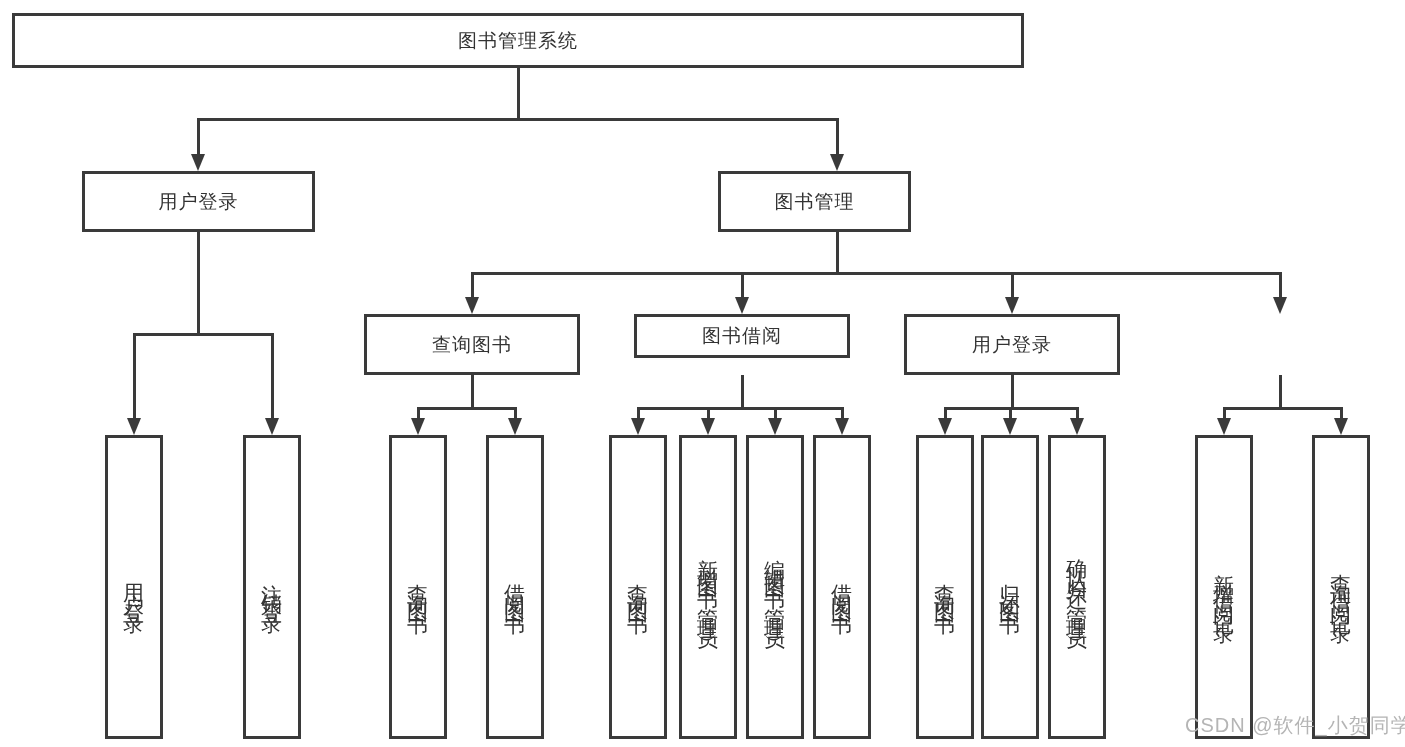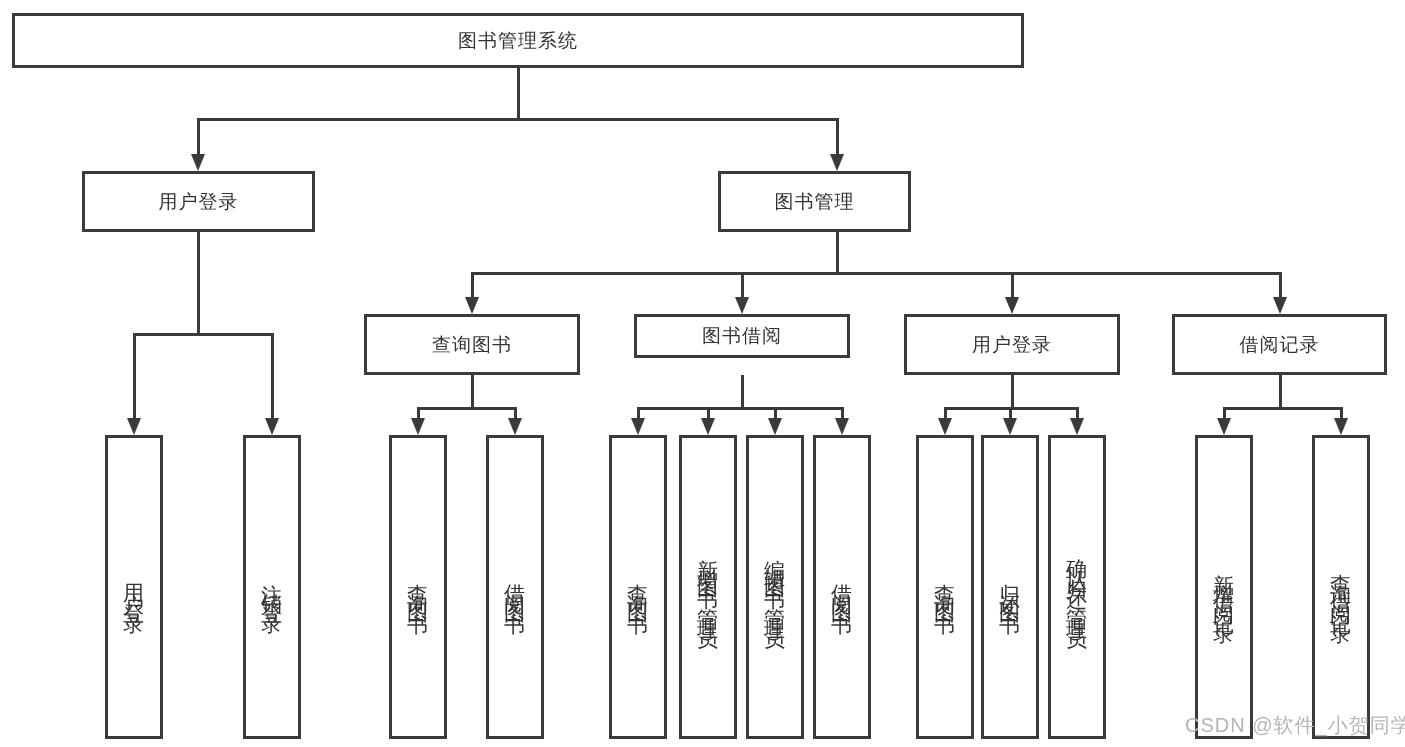--- a/index.html
+++ b/index.html
@@ -90,23 +90,20 @@
 
   <div class="node" id="n-rec">
     <span>查询图书</span>
   </div>
   <div class="node" id="n-borrow">
     <span>图书借阅</span>
   </div>
   <div class="node" id="n-current">
     <span>用户登录</span>
   </div>
-  <div class="node" id="n-record">
-    <span>借阅记录</span>
-  </div>
 
   <div class="vl" style="left:471px;top:375px;height:35px"></div>
   <div class="hl" style="left:417px;top:407px;width:100px"></div>
   <div class="vl" style="left:417px;top:407px;height:15px"></div>
   <div class="arr" style="left:411px;top:418px"></div>
   <div class="vl" style="left:514px;top:407px;height:15px"></div>
   <div class="arr" style="left:508px;top:418px"></div>
 
   <div class="vl" style="left:741px;top:375px;height:35px"></div>
   <div class="hl" style="left:637px;top:407px;width:207px"></div>

